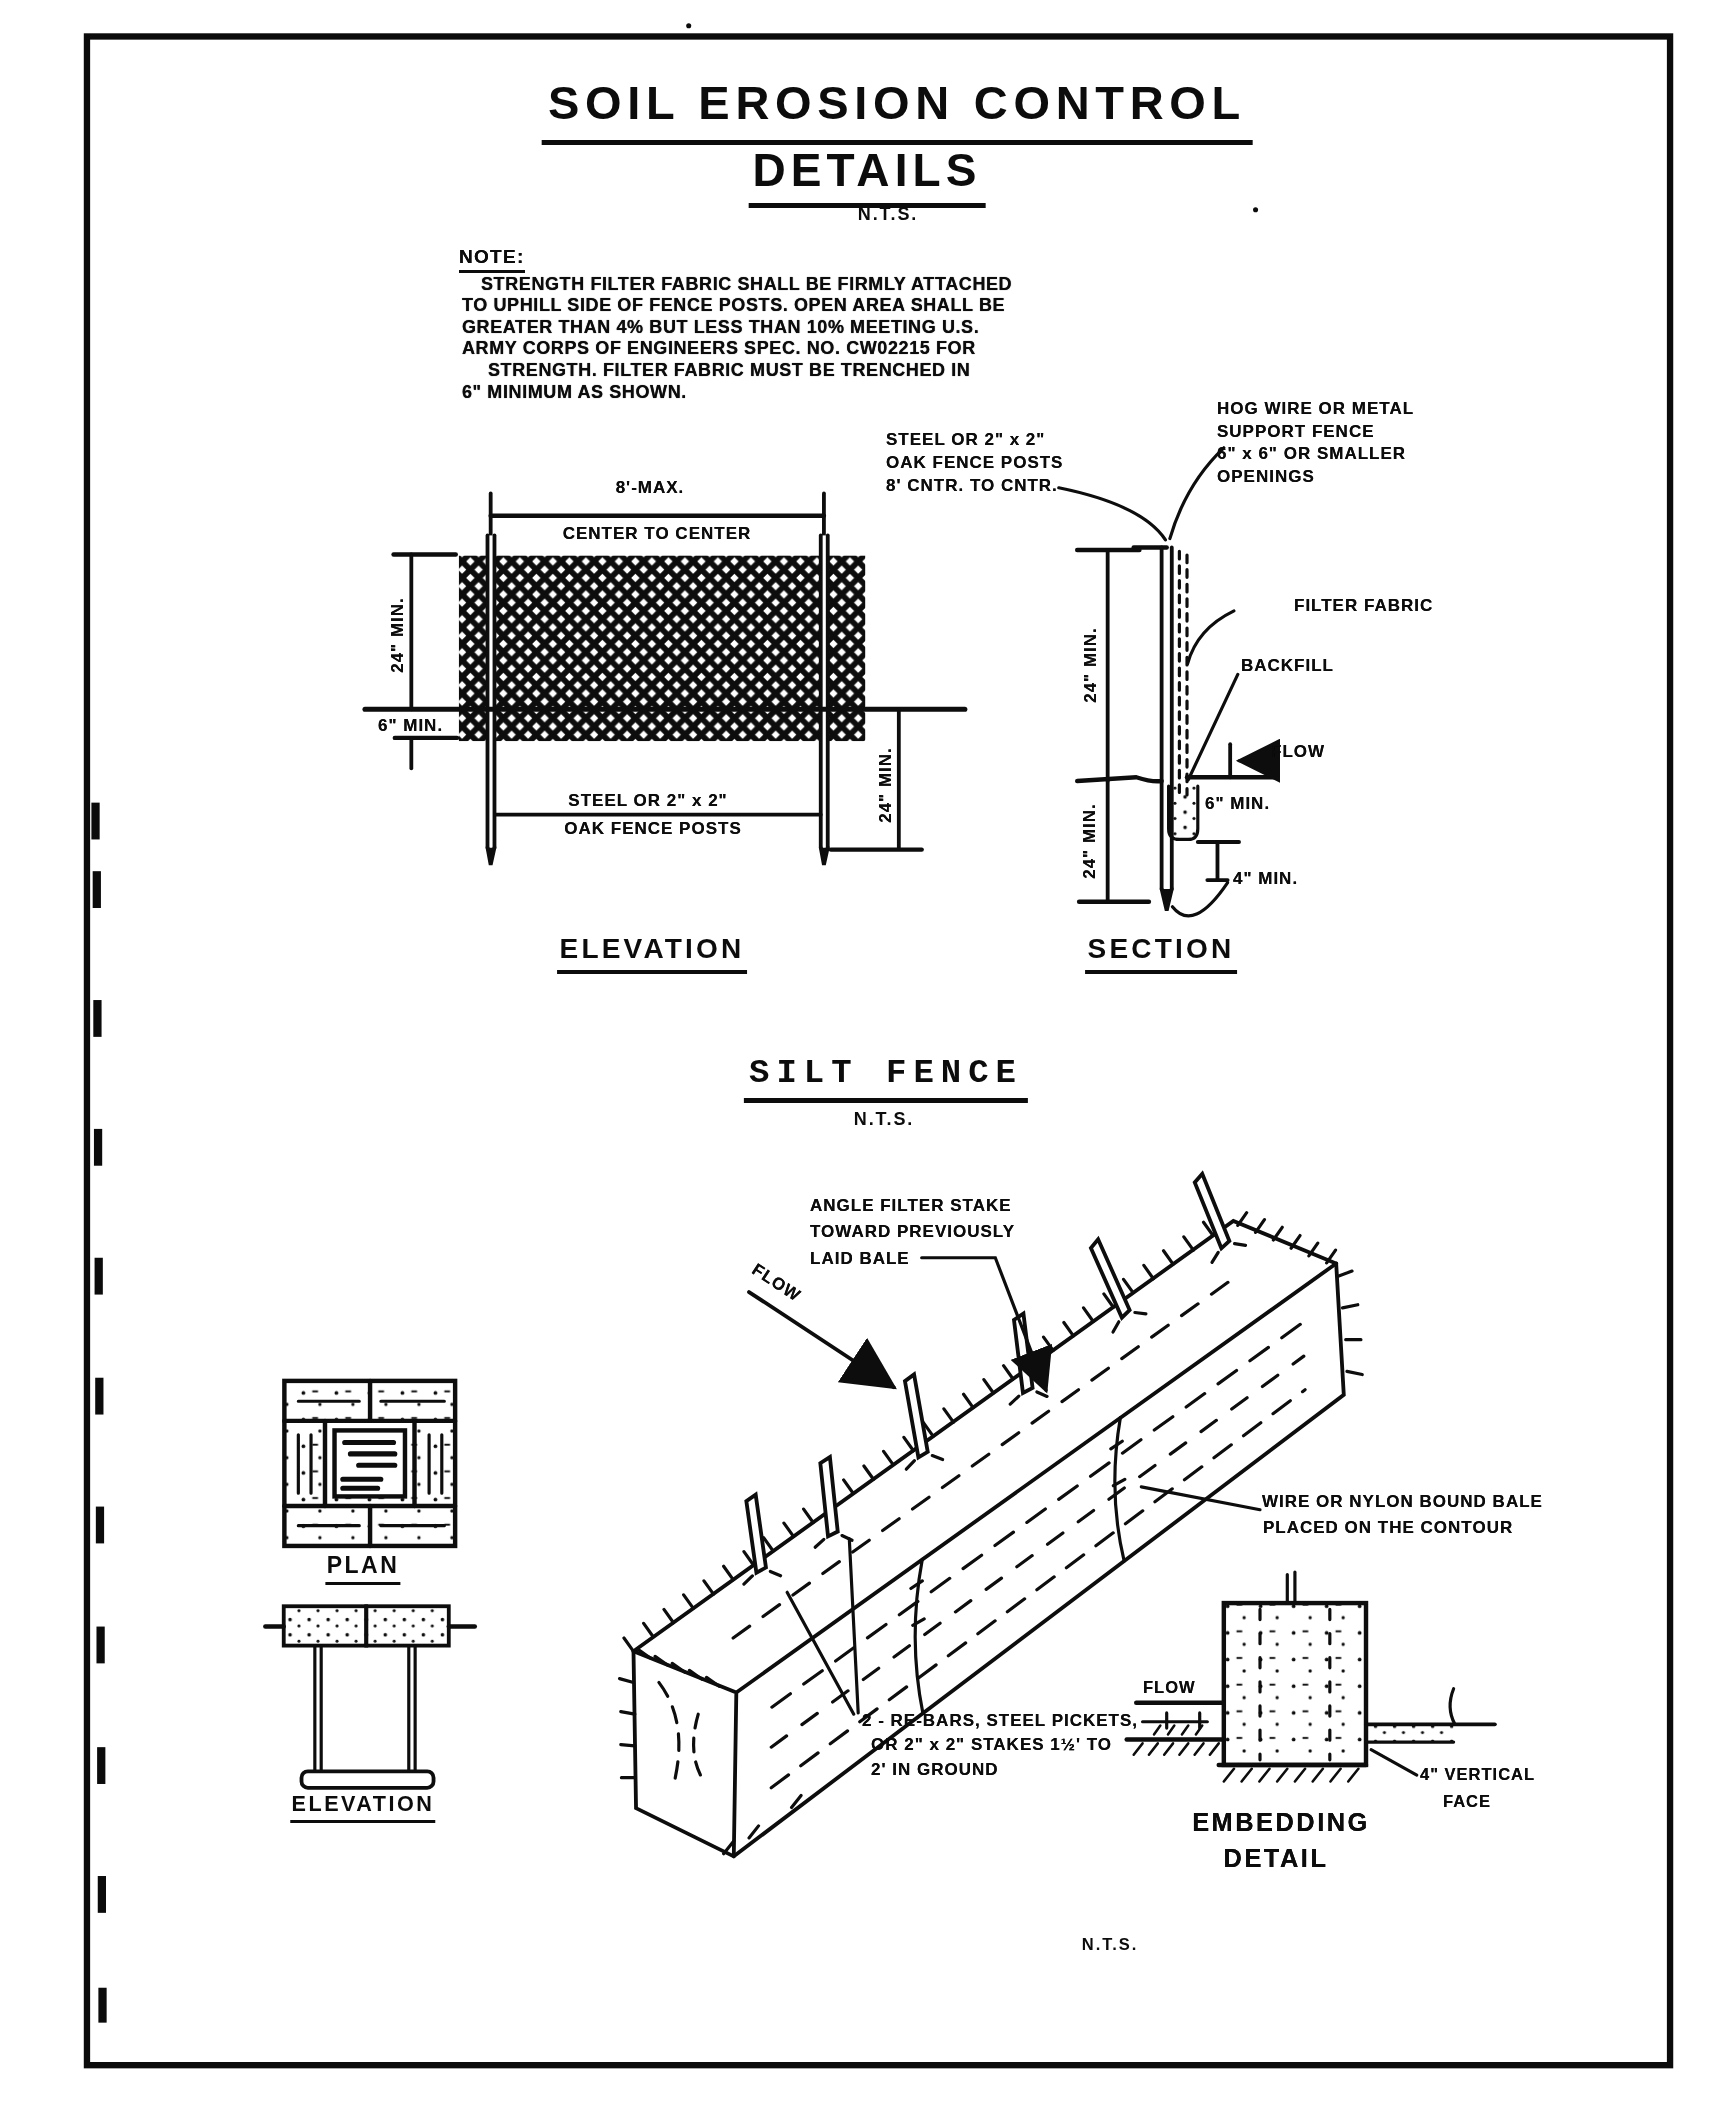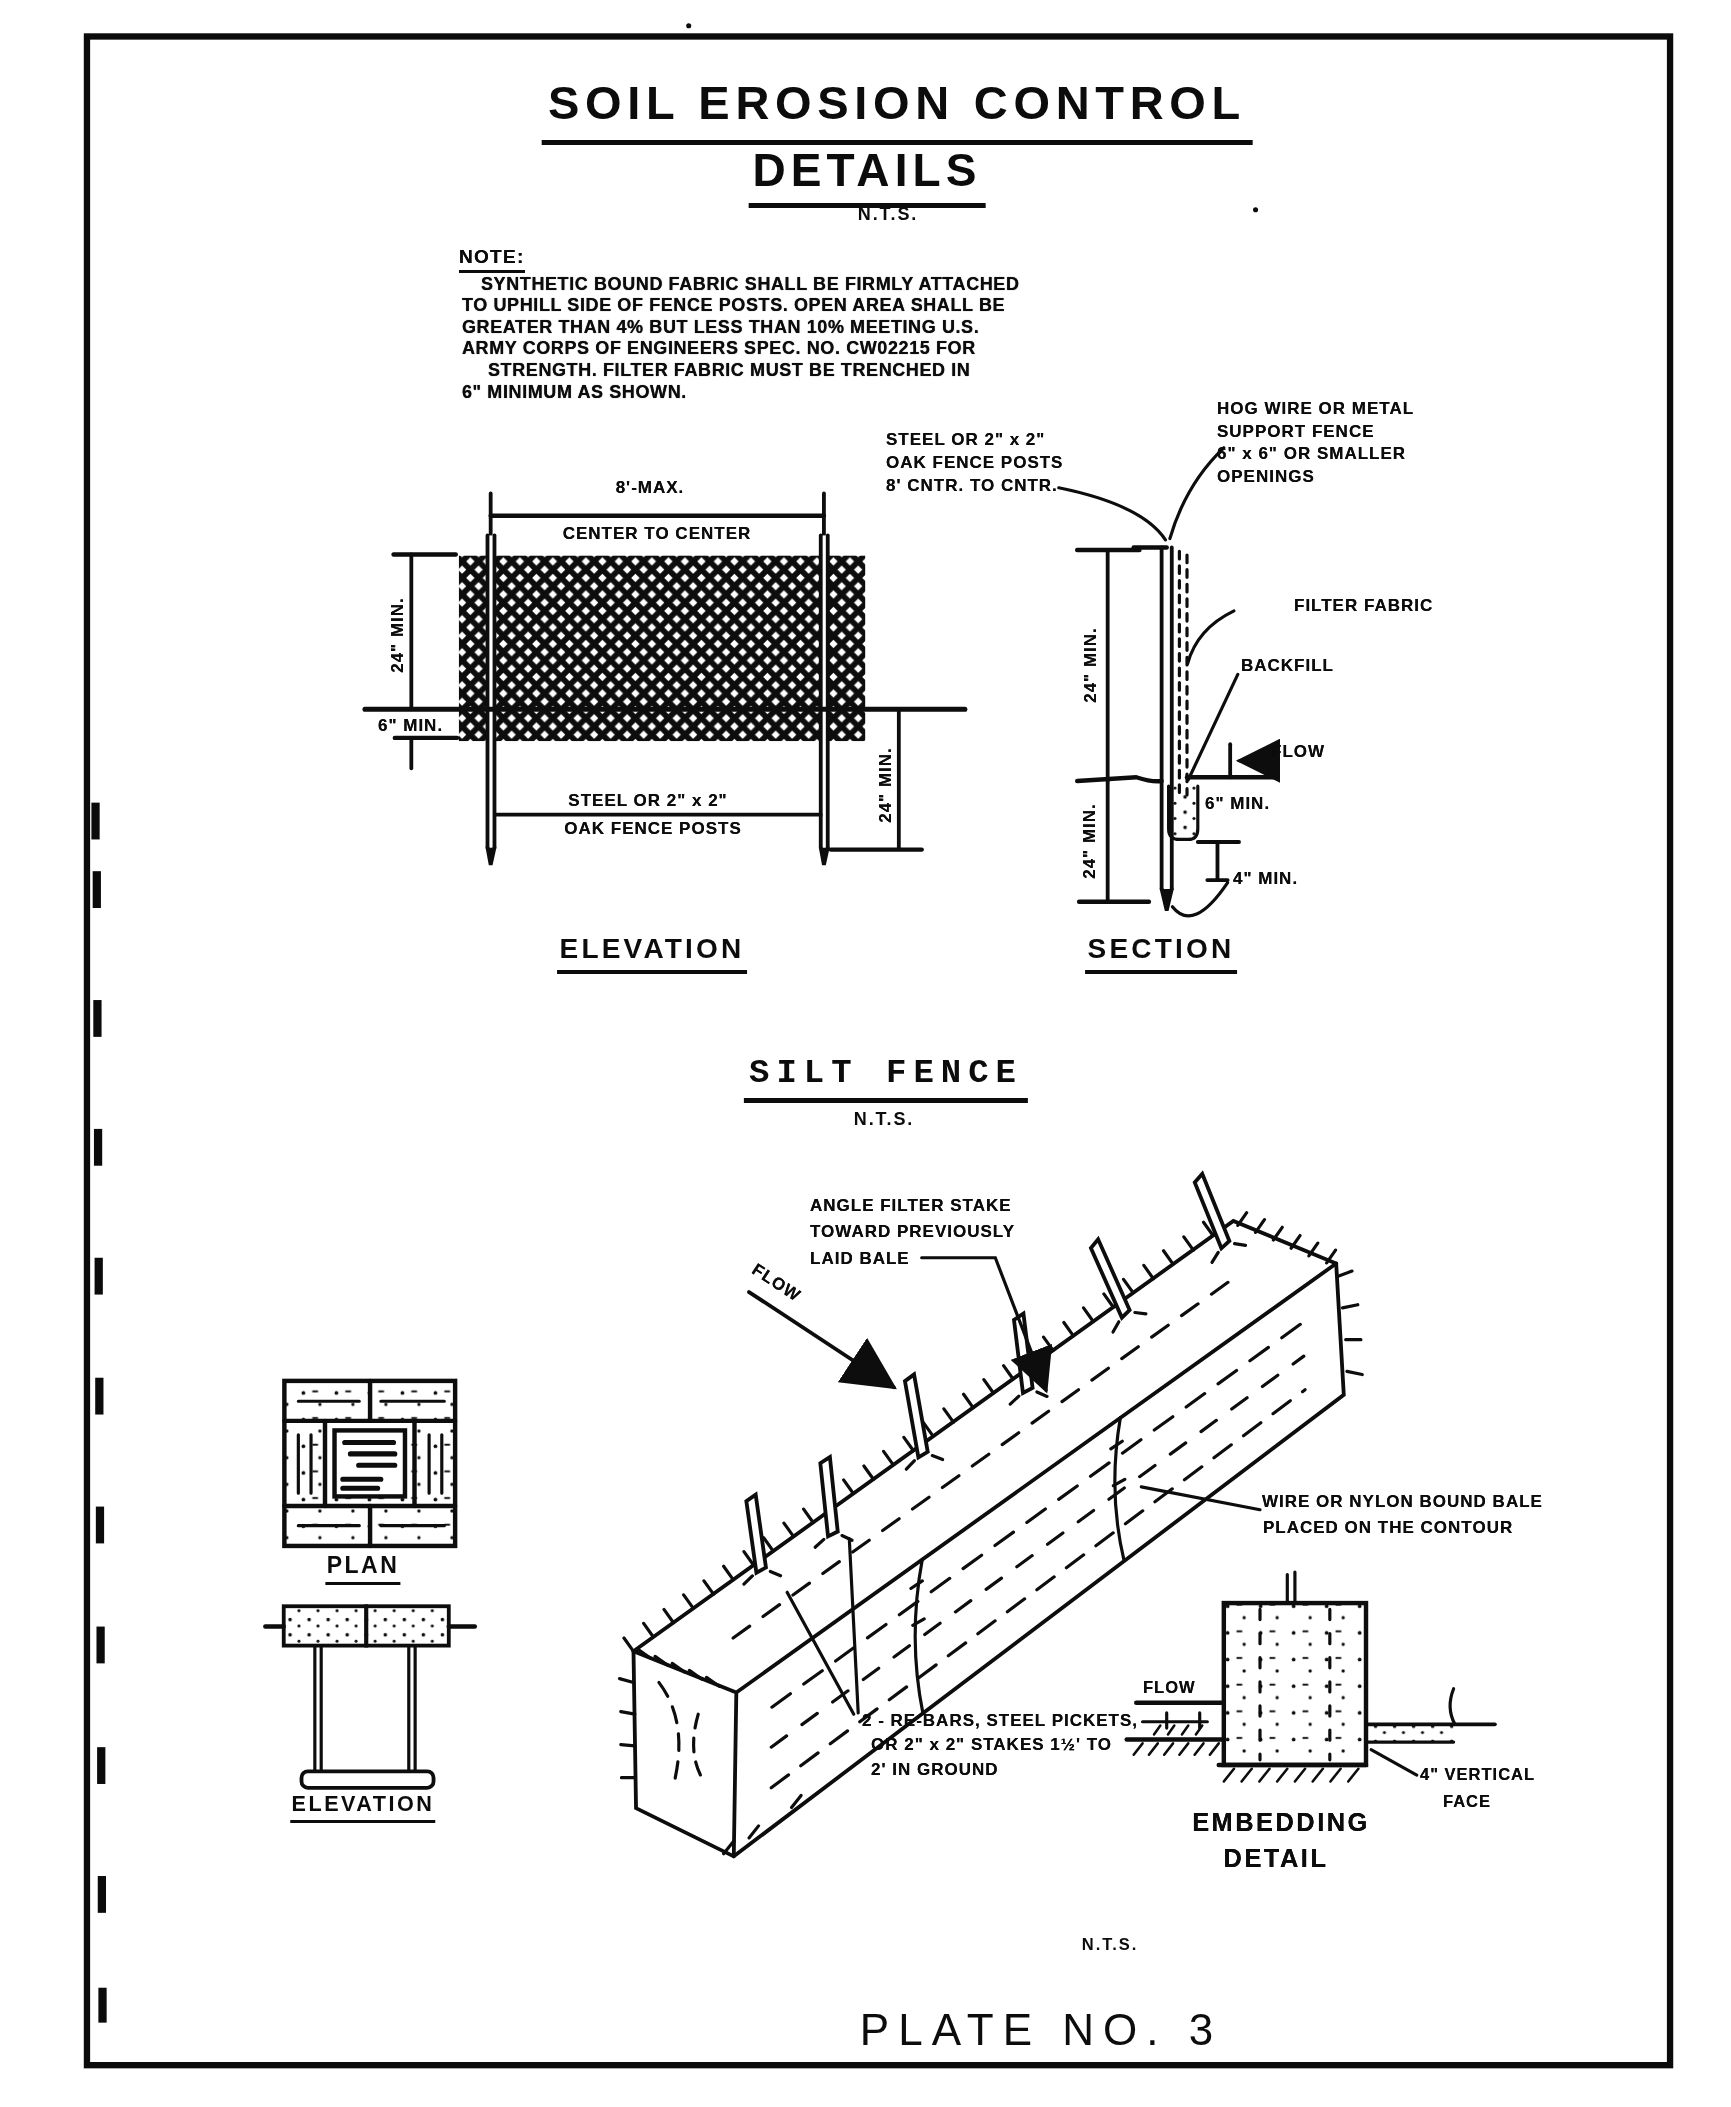--- a/index.html
+++ b/index.html
@@ -248,21 +248,21 @@
 
       <path d="M2160,2756 L2232,2796" stroke-width="5"></path>
     </g>
   </svg>
 
   <div class="t ctr title-sub" style="left:867px;top:143px">DETAILS</div>
   <div class="t ctr title-main" style="left:897px;top:75px">SOIL EROSION CONTROL</div>
   <div class="t ctr nts" style="left:888px;top:204px">N.T.S.</div>
 
   <div class="t nheading" style="left:459px;top:246px">NOTE:</div>
-  <div class="t note" style="left:481px;top:274px">SYNTHETIC BOUND FABRIC SHALL BE FIRMLY ATTACHED</div>
+  <div class="t note" style="left:481px;top:274px">STRENGTH FILTER FABRIC SHALL BE FIRMLY ATTACHED</div>
   <div class="t note" style="left:462px;top:295px">TO UPHILL SIDE OF FENCE POSTS. OPEN AREA SHALL BE</div>
   <div class="t note" style="left:462px;top:317px">GREATER THAN 4% BUT LESS THAN 10% MEETING U.S.</div>
   <div class="t note" style="left:462px;top:338px">ARMY CORPS OF ENGINEERS SPEC. NO. CW02215 FOR</div>
   <div class="t note" style="left:488px;top:360px">STRENGTH. FILTER FABRIC MUST BE TRENCHED IN</div>
   <div class="t note" style="left:462px;top:382px">6" MINIMUM AS SHOWN.</div>
 
   <div class="t ctr hand" style="left:650px;top:478px">8'-MAX.</div>
   <div class="t ctr hand" style="left:657px;top:524px">CENTER TO CENTER</div>
   <div class="t rot90 hand" style="left:398px;top:635px">24" MIN.</div>
   <div class="t hand" style="left:378px;top:716px">6" MIN.</div>
@@ -303,16 +303,15 @@
   <div class="t ctr cap" style="left:363px;top:1791px;font-size:21.6px">ELEVATION</div>
 
   <div class="t hand" style="left:1143px;top:1678px;font-size:16.5px">FLOW</div>
   <div class="t hand" style="left:1420px;top:1765px;font-size:16.5px">4" VERTICAL</div>
   <div class="t hand" style="left:1443px;top:1792px;font-size:16.5px">FACE</div>
   <div class="t ctr emb" style="left:1281px;top:1808px">EMBEDDING</div>
   <div class="t ctr emb" style="left:1276px;top:1844px">DETAIL</div>
 
   <div class="t ctr nts" style="left:1110px;top:1935px;font-size:16.5px">N.T.S.</div>
 
-  <div class="t ctr plate" style="left:1041px;top:2005px">PLATE NO. 3</div>
 
 </div>
 
 
 </body></html>

